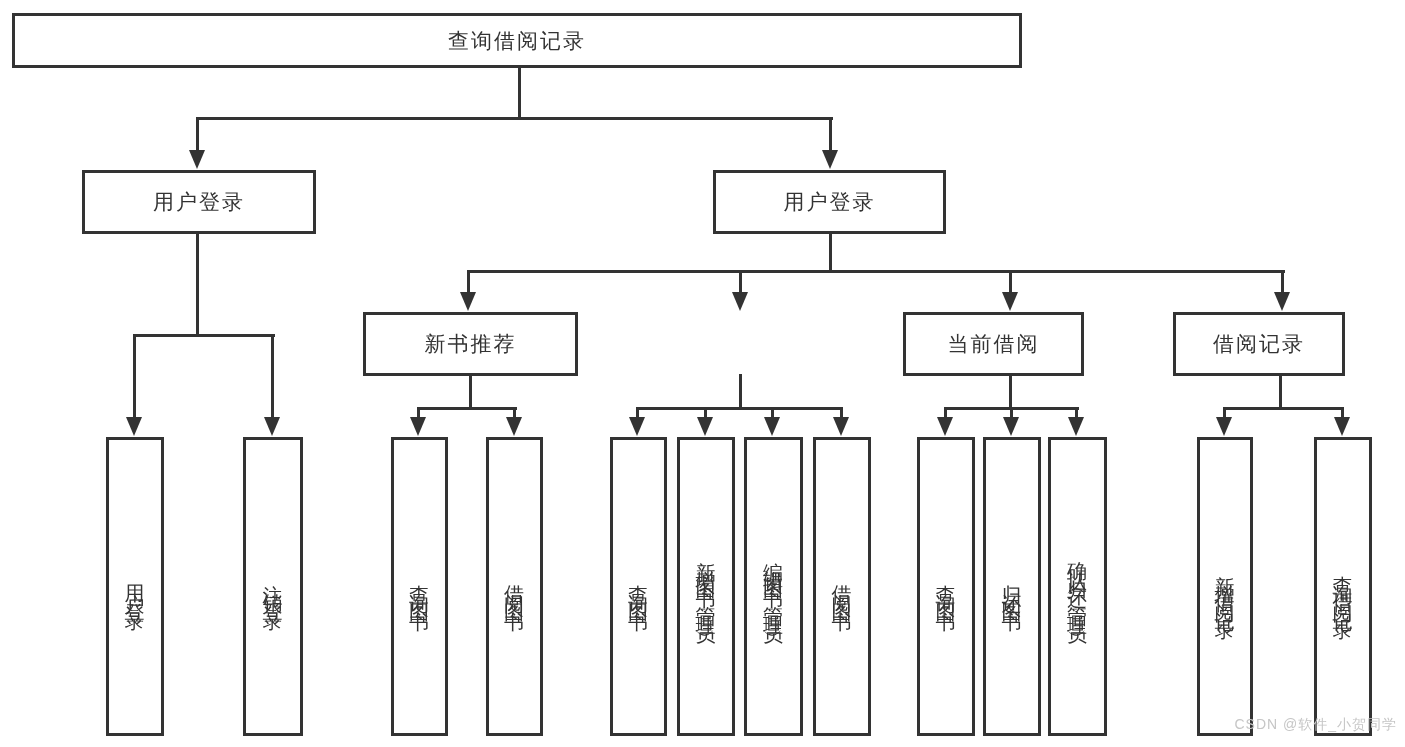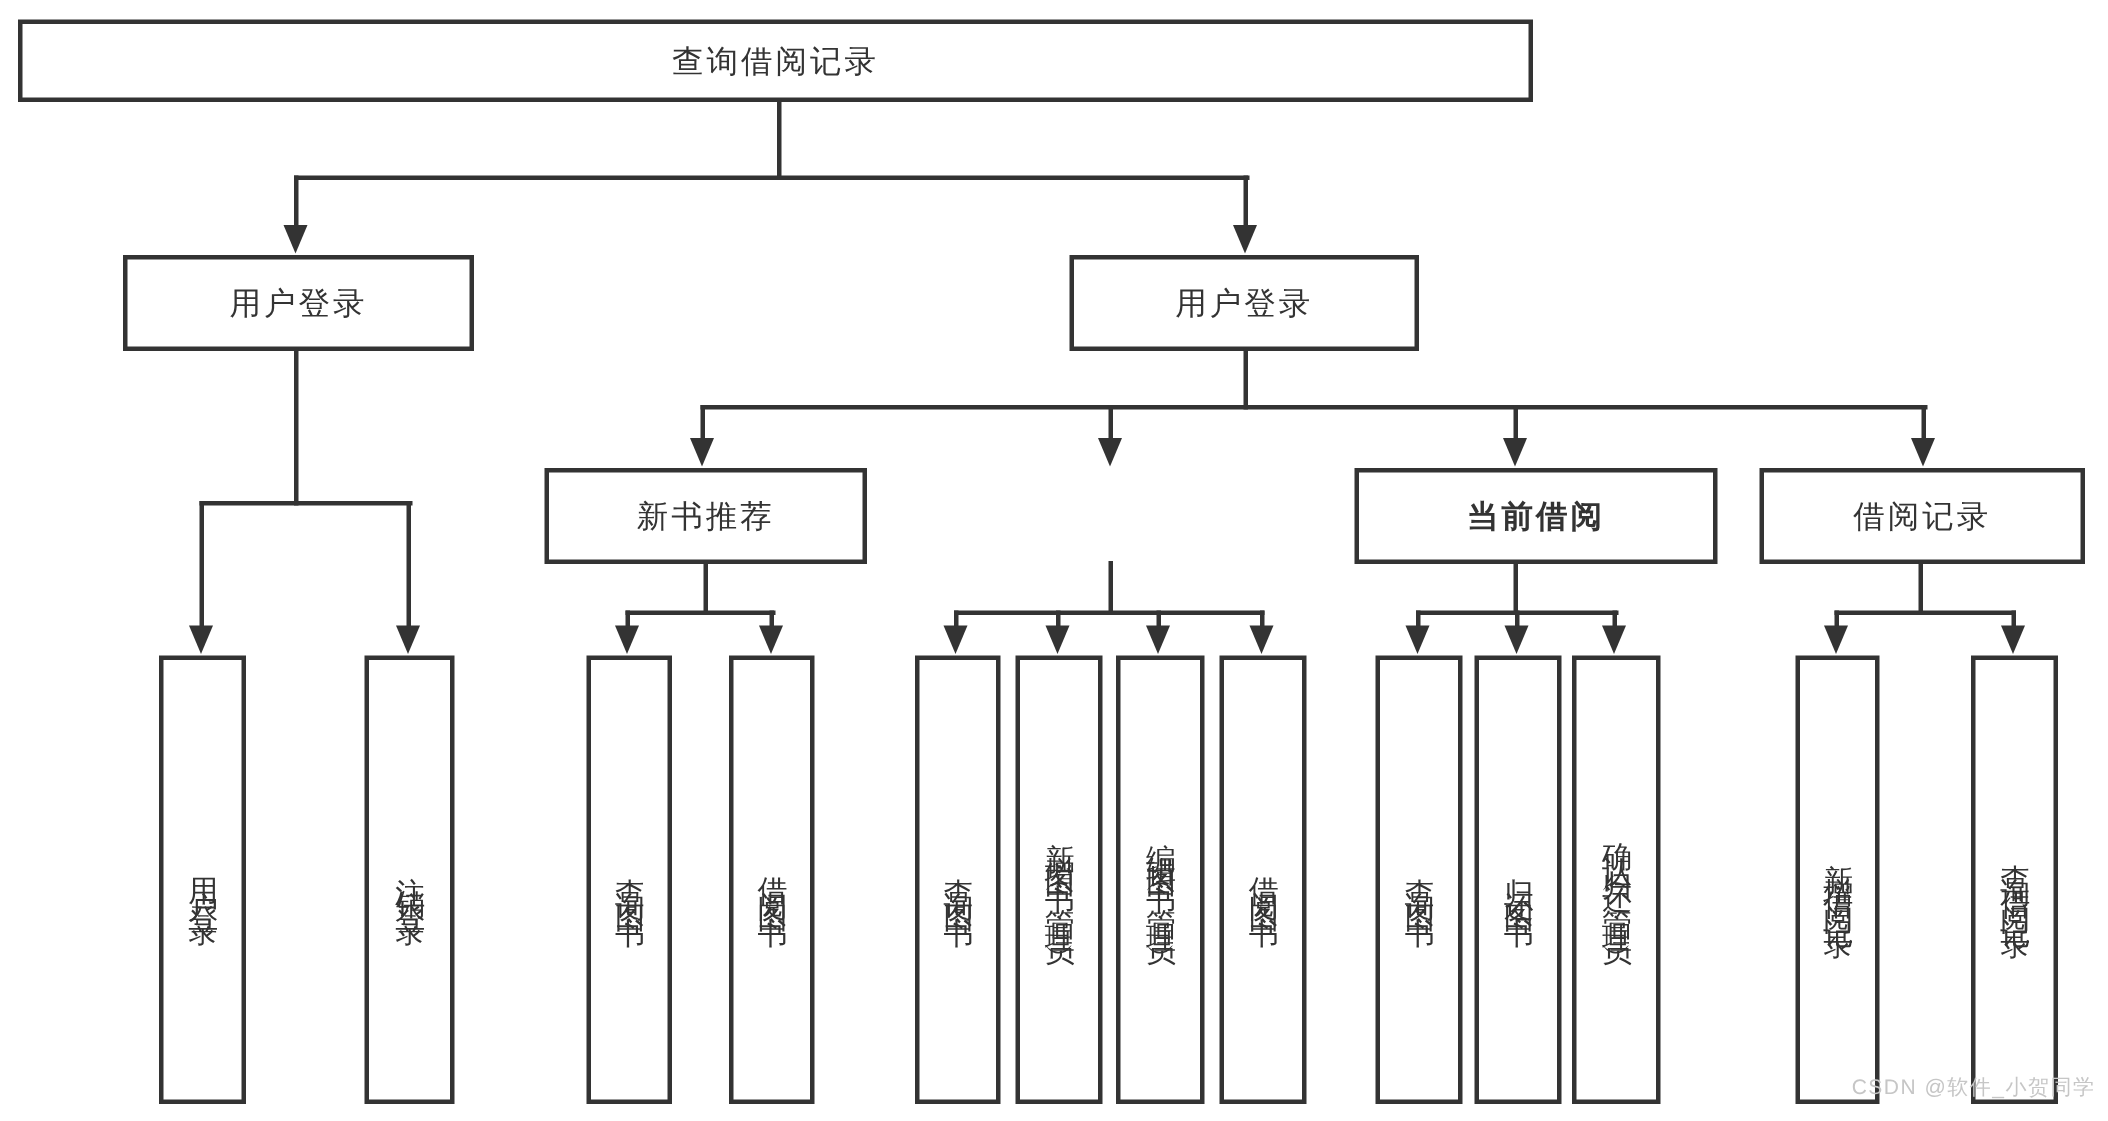--- a/index.html
+++ b/index.html
@@ -75,24 +75,24 @@
   <div class="vline" style="left:739px;top:270px;height:24px;"></div>
   <div class="arrow" style="left:732px;top:292px;"></div>
   <div class="vline" style="left:1009px;top:270px;height:24px;"></div>
   <div class="arrow" style="left:1002px;top:292px;"></div>
   <div class="vline" style="left:1281px;top:270px;height:24px;"></div>
   <div class="arrow" style="left:1274px;top:292px;"></div>
 
   <div class="box" style="left:363px;top:312px;width:215px;height:64px;font-family:Liberation Serif, serif;">
     <span>新书推荐</span>
   </div>
-  <div class="box" style="left:903px;top:312px;width:242px;height:64px;font-weight:bold;">
+  <div class="box" style="left:903px;top:312px;width:181px;height:64px;">
     <span>当前借阅</span>
   </div>
-  <div class="box" style="left:1173px;top:312px;width:217px;height:64px;">
+  <div class="box" style="left:1173px;top:312px;width:172px;height:64px;">
     <span>借阅记录</span>
   </div>
 
   <div class="vline" style="left:469px;top:374px;height:36px;"></div>
   <div class="hline" style="left:417px;top:407px;width:100px;"></div>
   <div class="vline" style="left:417px;top:407px;height:12px;"></div>
   <div class="arrow" style="left:410px;top:417px;"></div>
   <div class="vline" style="left:513px;top:407px;height:12px;"></div>
   <div class="arrow" style="left:506px;top:417px;"></div>
 

